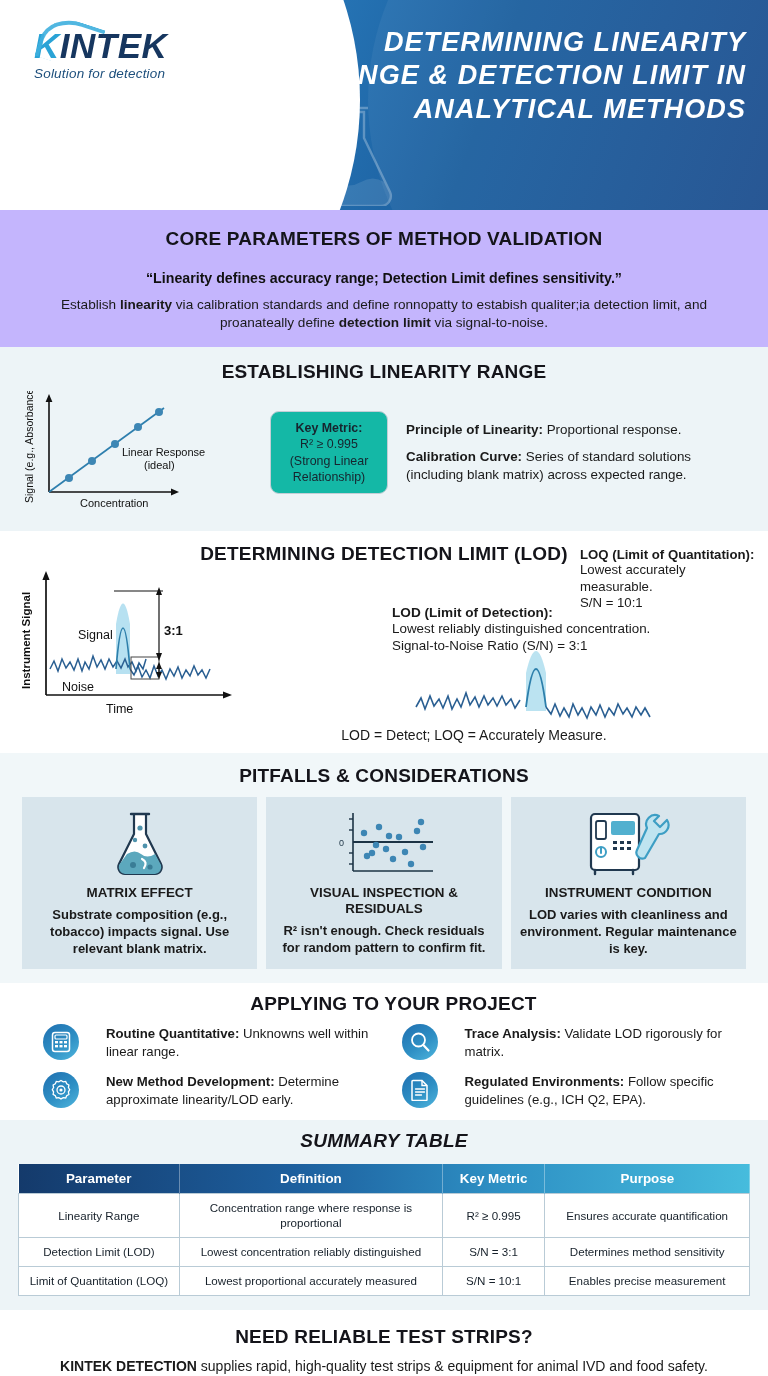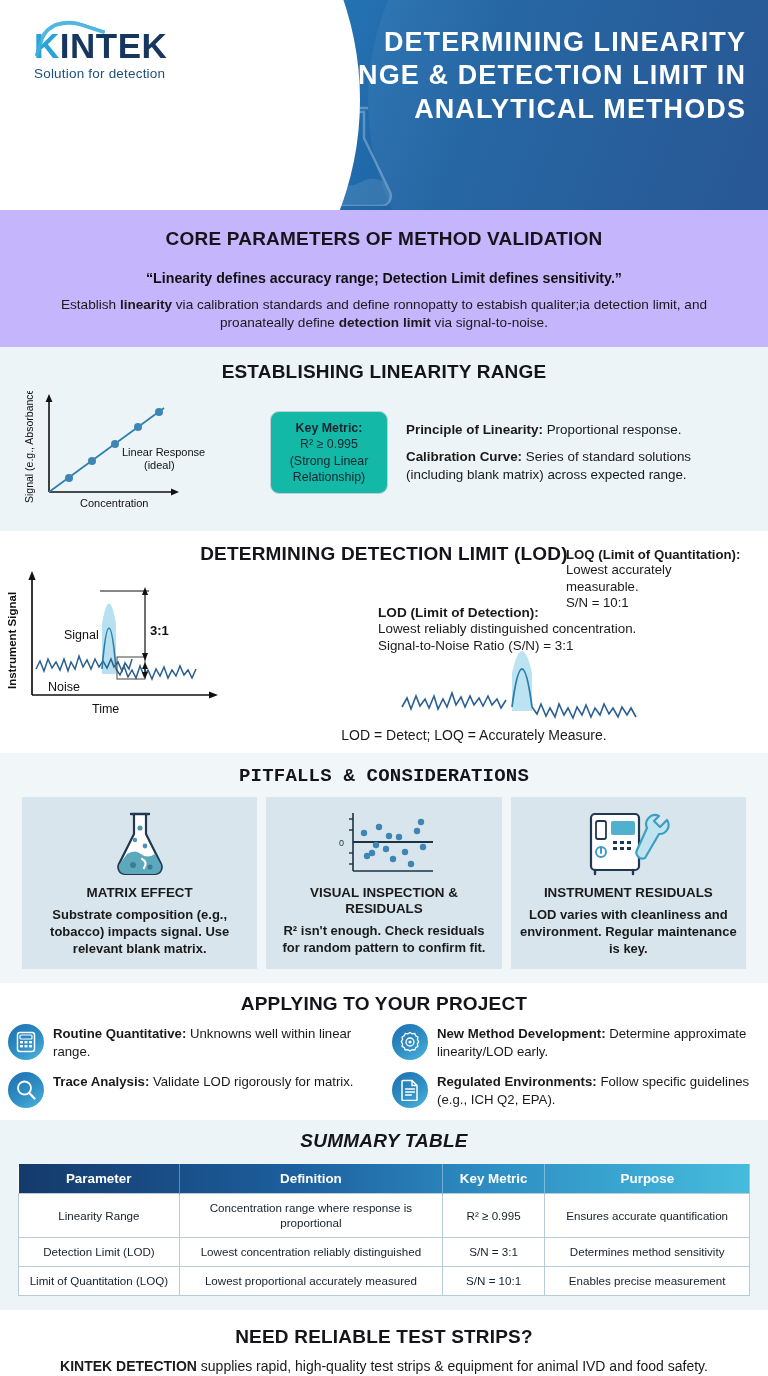--- a/index.html
+++ b/index.html
@@ -9,20 +9,21 @@
     background:#ffffff;
     overflow:hidden;
     color:#1a1a1a;
   }
   .page { position:relative; width:768px; height:1376px; }
 
   
   .header {
     position:relative; height:210px; overflow:hidden;
     background:linear-gradient(110deg,#1f6fb2 0%,#2b7fc0 28%,#1b5e9e 62%,#1d4f8f 100%);
+    font-style:italic;
   }
   .hdr-wave1 {
     position:absolute; left:-260px; top:-210px;
     width:620px; height:620px; border-radius:50%;
     background:#ffffff;
   }
   .hdr-wave2 {
     position:absolute; left:-300px; top:-150px;
     width:640px; height:640px; border-radius:50%;
     background:linear-gradient(135deg,#5fb4dd 0%,#3f9ccd 60%,#2f86bd 100%);
@@ -91,55 +92,55 @@
     flex:0 0 118px; background:#14b8a6; border:1px solid #c3ced6;
     border-radius:9px; padding:8px 6px; text-align:center;
     font-size:12.4px; line-height:1.32; color:#17242e;
   }
   .keybox b { display:block; }
   .lin-text { flex:1; font-size:13.4px; line-height:1.36; padding-left:8px; }
   .lin-text p { margin-bottom:9px; }
   .lin-text p:last-child { margin-bottom:0; }
 
   
-  .lod { background:#ffffff; padding:12px 4px 10px; }
+  .lod { background:#ffffff; padding:12px 18px 10px; }
   .lod h2 { font-size:19px; margin-bottom:4px; }
   .lod-row { display:flex; align-items:flex-start; }
   .lod-left { position:relative; width:372px; flex:0 0 372px; }
   .lod-mid { flex:1; padding-top:36px; padding-left:2px; }
   .lod-mid .hd { font-weight:bold; font-size:13.6px; }
   .lod-mid .ln { font-size:13.4px; line-height:1.3; }
   .loq-wrap { position:relative; }
   .loq-txt { position:absolute; left:172px; top:6px; width:190px; }
   .loq-txt .hd { font-weight:bold; font-size:13.2px; }
   .loq-txt .ln { font-size:13.2px; line-height:1.28; }
   .lod-foot {
     text-align:center; font-size:14px; margin-top:2px;
   }
 
   
   .pitfalls { background:#f1f7f9; padding:12px 22px 14px; }
-  .pitfalls h2 { font-size:19px; margin-bottom:10px;font-family:Liberation Mono, monospace; }
+  .pitfalls h2 { font-size:19px; margin-bottom:10px; }
   .cards { display:flex; gap:9px; }
   .card {
     flex:1; background:#d8e5ec; padding:10px 9px 12px; text-align:center;
   }
   .card-icon { height:72px; display:flex; align-items:center; justify-content:center; }
   .card-title {
     font-size:13.4px; font-weight:bold; margin:6px 0 6px; line-height:1.2;
   }
   .card-body { font-size:13px; line-height:1.3;font-weight:bold; }
 
   
-  .applying { background:#ffffff; padding:10px 8px 12px; }
+  .applying { background:#ffffff; padding:10px 24px 12px;margin-left:19px; }
   .applying h2 { font-size:19px; margin-bottom:9px; }
   .apply-grid {
     display:grid; grid-template-columns:1fr 1fr; gap:12px 16px;
   }
-  .apply-item { display:flex; gap:9px; align-items:flex-start; }
+  .apply-item { display:flex; gap:27px; align-items:flex-start; }
   .circ {
     flex:0 0 36px; width:36px; height:36px; border-radius:50%;
     background:linear-gradient(145deg,#1f6fb0 0%,#2e8fc4 55%,#4fb5dd 100%);
     display:flex; align-items:center; justify-content:center;
   }
   .apply-txt { font-size:13.2px; line-height:1.3; padding-top:1px; }
   .apply-txt b { font-weight:bold; }
 
   
   .summary { background:#edf4f7; padding:10px 18px 14px; }
@@ -391,21 +392,21 @@
               <rect x="28" y="37" width="4" height="3"></rect>
                 <rect x="35" y="37" width="4" height="3"></rect>
               <rect x="42" y="37" width="4" height="3"></rect>
             </g>
             <circle cx="16" cy="42" r="5" fill="none" stroke="#3d9ec4" stroke-width="2"></circle>
             <path d="M16 38 v5" stroke="#3d9ec4" stroke-width="2" stroke-linecap="round"></path>
             <path d="M10 60 v4 M48 60 v4" stroke="#20384f" stroke-width="2.4" stroke-linecap="round"></path>
             <path d="M74 6 a9 9 0 0 0 -12 12 l-10 22 a6 6 0 0 0 8 8 l14 -24 a9 9 0 0 0 8 -14 l-7 7 l-6 -6 z" fill="#bfe4f0" stroke="#3d9ec4" stroke-width="2.2" stroke-linejoin="round"></path>
           </svg>
         </div>
-        <div class="card-title">INSTRUMENT RESIDUALS</div>
+        <div class="card-title">INSTRUMENT CONDITION</div>
         <div class="card-body">LOD varies with cleanliness and environment. Regular maintenance is key.</div>
       </div>
     </div>
   </div>
 
   <div class="applying">
     <h2 class="sec-title">APPLYING TO YOUR PROJECT</h2>
     <div class="apply-grid">
 
       <div class="apply-item">
@@ -422,38 +423,38 @@
                 <rect x="13" y="14" width="3" height="2.4"></rect>
               </g>
           </svg>
         </div>
         <div class="apply-txt"><b>Routine Quantitative:</b><span> Unknowns well within linear range.</span></div>
       </div>
 
       <div class="apply-item">
         <div class="circ">
           <svg width="22" height="22" viewBox="0 0 22 22">
+            <circle cx="9.5" cy="9" r="6.5" fill="none" stroke="#fff" stroke-width="1.8"></circle>
+            <path d="M14.3 14 L19.5 19.5" stroke="#fff" stroke-width="2.2" stroke-linecap="round"></path>
+          </svg>
+        </div>
+        <div class="apply-txt"><b>Trace Analysis:</b><span> Validate LOD rigorously for matrix.</span></div>
+      </div>
+
+      <div class="apply-item">
+        <div class="circ">
+          <svg width="22" height="22" viewBox="0 0 22 22">
             <path d="M11 1.5 l2.2 1.3 2.5 -.4 1 2.3 2.2 1.3 -.5 2.5 1.3 2.2 -1.3 2.2 .5 2.5
                      -2.2 1.3 -1 2.3 -2.5 -.4 -2.2 1.3 -2.2 -1.3 -2.5 .4 -1 -2.3 -2.2 -1.3
                      .5 -2.5 -1.3 -2.2 1.3 -2.2 -.5 -2.5 2.2 -1.3 1 -2.3 2.5 .4 z" fill="none" stroke="#fff" stroke-width="1.3"></path>
             <circle cx="11" cy="11" r="4" fill="none" stroke="#fff" stroke-width="1.3"></circle>
             <circle cx="11" cy="11" r="1.6" fill="#fff"></circle>
           </svg>
         </div>
         <div class="apply-txt"><b>New Method Development:</b><span> Determine approximate linearity/LOD early.</span></div>
-      </div>
-
-      <div class="apply-item">
-        <div class="circ">
-          <svg width="22" height="22" viewBox="0 0 22 22">
-            <circle cx="9.5" cy="9" r="6.5" fill="none" stroke="#fff" stroke-width="1.8"></circle>
-            <path d="M14.3 14 L19.5 19.5" stroke="#fff" stroke-width="2.2" stroke-linecap="round"></path>
-          </svg>
-        </div>
-        <div class="apply-txt"><b>Trace Analysis:</b><span> Validate LOD rigorously for matrix.</span></div>
       </div>
 
       <div class="apply-item">
         <div class="circ">
           <svg width="20" height="22" viewBox="0 0 20 22">
             <path d="M3 1.5 h9 l5 5 v14 a1 1 0 0 1 -1 1 h-13 a1 1 0 0 1 -1 -1 v-18 a1 1 0 0 1 1 -1 z" fill="none" stroke="#fff" stroke-width="1.5"></path>
             <path d="M12 1.5 v5 h5" fill="none" stroke="#fff" stroke-width="1.4"></path>
             <g stroke="#fff" stroke-width="1.3" stroke-linecap="round">
               <path d="M5.5 10 h9"></path>
                 <path d="M5.5 13 h9"></path>

